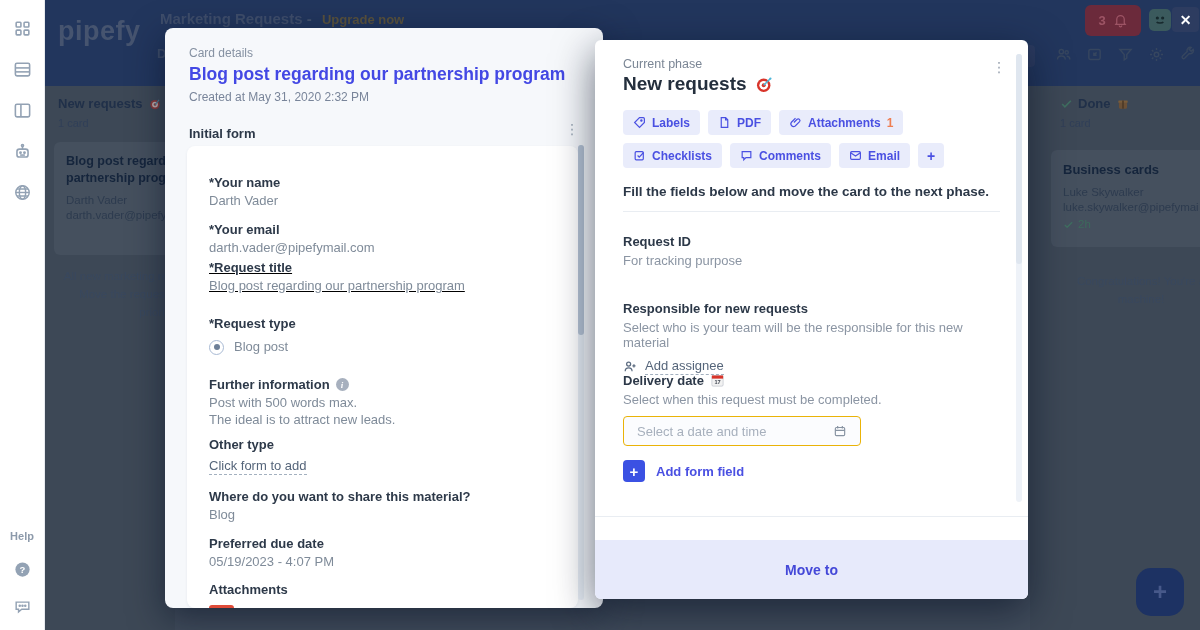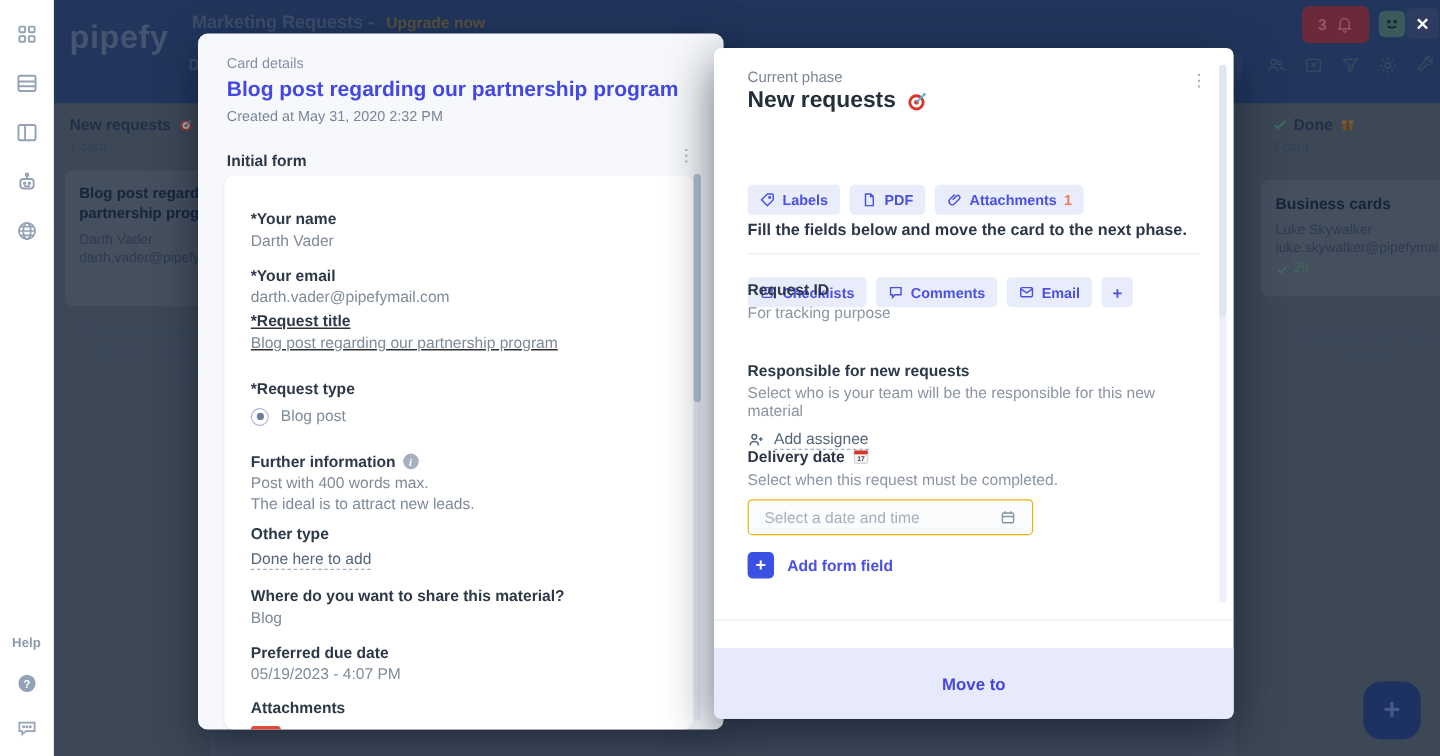--- a/index.html
+++ b/index.html
@@ -123,21 +123,21 @@
     box-shadow:0 12px 40px rgba(5,15,35,.6);
     display:flex; flex-direction:column;
   }
   .rm-content { position:relative; height:477px; border-bottom:1px solid #e9edf2; overflow:hidden; }
   .pm-eyebrow { position:absolute; left:28px; top:17px; font-size:12.5px; color:#7b8695; }
   .pm-title { position:absolute; left:28px; top:33px; font-size:19px; font-weight:bold; color:#242f3d; display:flex; align-items:center; gap:8px; }
   .pm-kebab { position:absolute; right:22px; top:20px; color:#98a2af; font-size:14px; line-height:1; cursor:pointer; }
   .pm-chips { position:absolute; left:28px; top:70px; right:44px; display:flex; flex-wrap:wrap; gap:8px; }
   .chip {
     height:25px; border-radius:4px; background:#e9ecfb; color:#4a50e2;
-    font-size:12px; font-weight:bold; display:flex; align-items:center; gap:6px; padding:0 10px; cursor:pointer;margin-top:44px;
+    font-size:12px; font-weight:bold; display:flex; align-items:center; gap:6px; padding:0 10px; cursor:pointer;
   }
   .chip .cic { width:13px; height:13px; }
   .chip-badge { color:#ee7e52; font-weight:bold; }
   .chip-plus { padding:0 9px; font-size:14px; }
   .pm-instruction { position:absolute; left:28px; top:144px; font-size:13.5px; font-weight:bold; color:#2c3848; }
   .pm-hr { position:absolute; left:28px; right:28px; top:171px; border-top:1px solid #e9edf2; }
   .pm-block { position:absolute; left:28px; right:28px; }
   .pm-label { font-size:13px; font-weight:bold; color:#2c3848; display:flex; align-items:center; gap:6px; }
   .pm-desc { font-size:13px; color:#8b95a3; margin-top:4px; }
   .pm-value { font-size:13px; color:#7e8a99; margin-top:5px; }
@@ -380,26 +380,26 @@
             <span class="radio-dot"></span>
           </span>
         <span class="fg-value" style="margin-top:0;">Blog post</span>
       </div>
     </div>
     <div class="fg" style="top:231px;">
       <div class="fg-label">
         <span>Further information</span>
         <span class="info-dot">i</span>
       </div>
-      <div class="fg-value">Post with 400 words max.</div>
+      <div class="fg-value">Post with 500 words max.</div>
       <div class="fg-value" style="margin-top:1px;">The ideal is to attract new leads.</div>
     </div>
     <div class="fg" style="top:291px;">
       <div class="fg-label">Other type</div>
-      <span class="dashed-link">Done here to add</span>
+      <span class="dashed-link">Click form to add</span>
     </div>
     <div class="fg" style="top:343px;">
       <div class="fg-label">Where do you want to share this material?</div>
       <div class="fg-value">Blog</div>
     </div>
     <div class="fg" style="top:390px;">
       <div class="fg-label">Preferred due date</div>
       <div class="fg-value">05/19/2023 - 4:07 PM</div>
     </div>
     <div class="fg" style="top:436px;">

